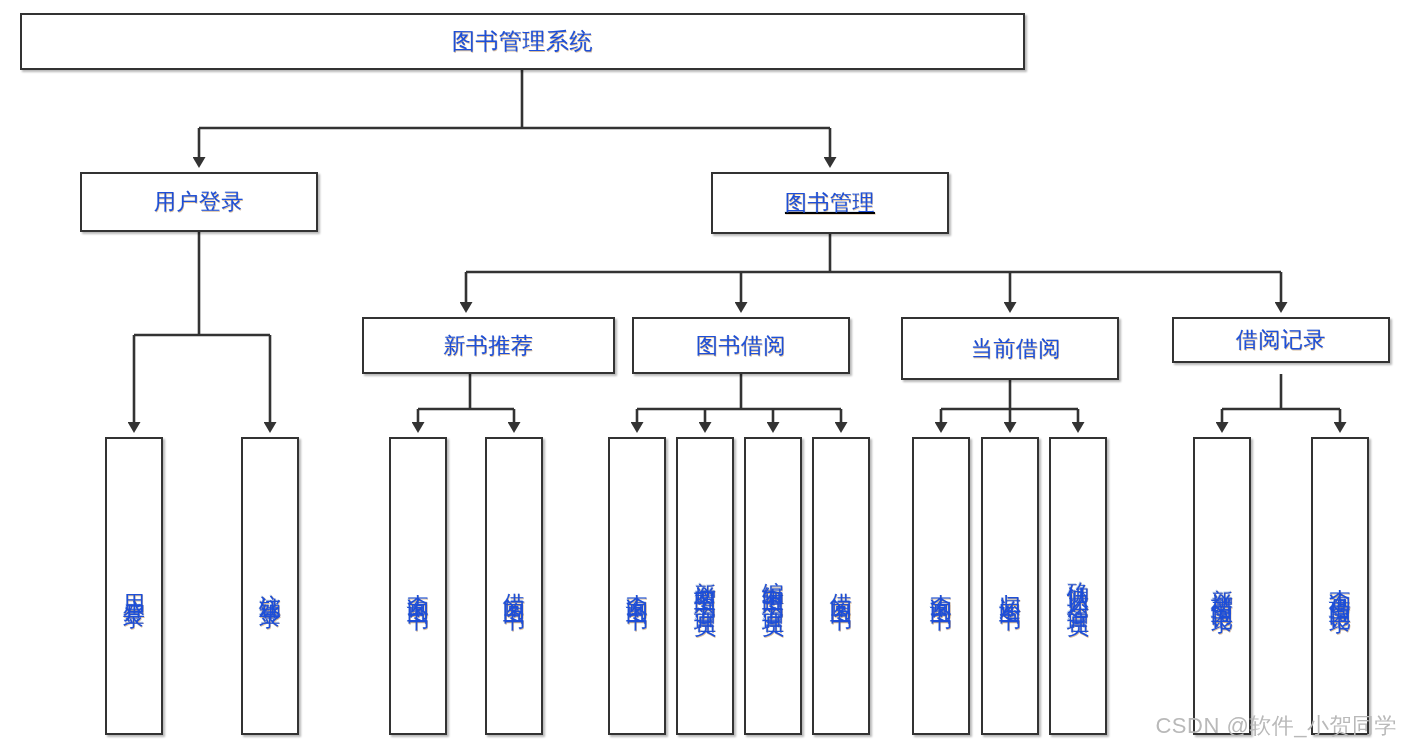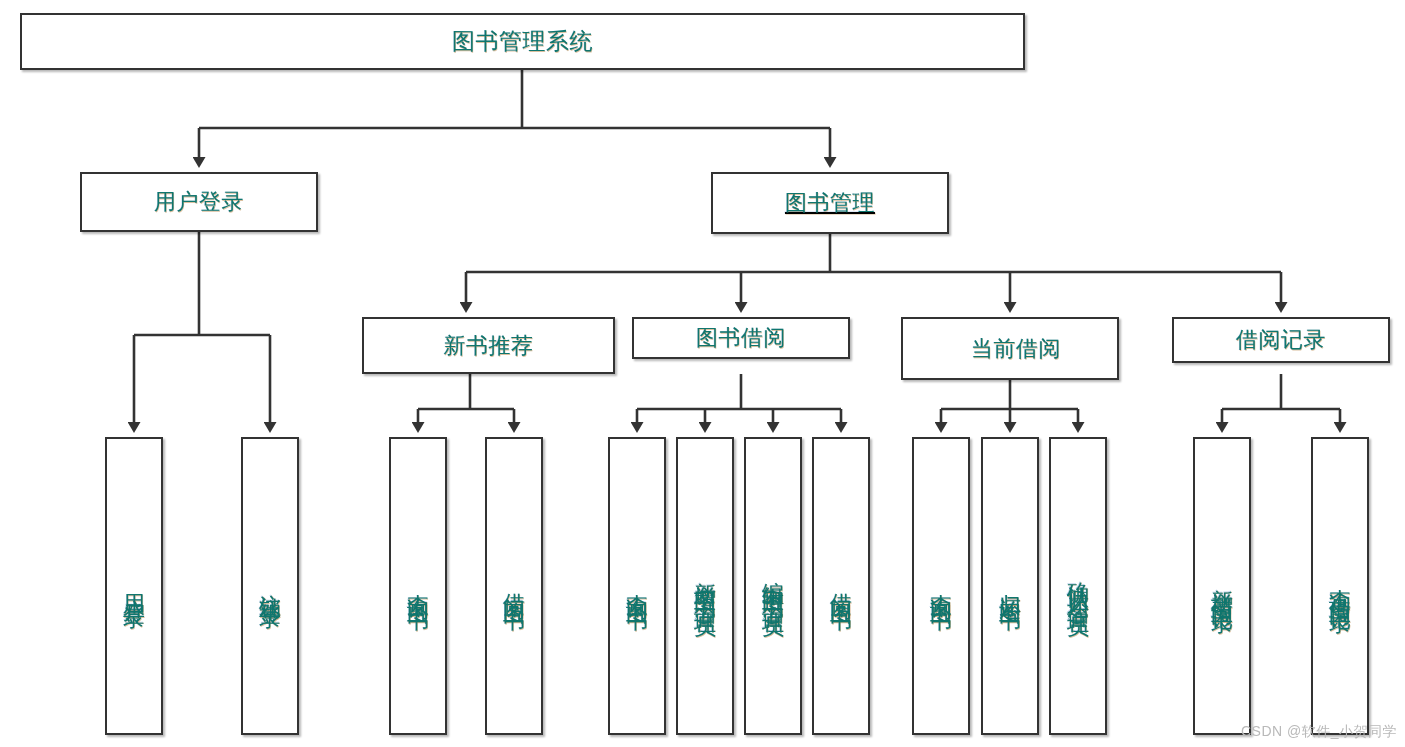--- a/index.html
+++ b/index.html
@@ -17,21 +17,21 @@
     box-sizing:border-box;
     background:#ffffff;
     border:2.5px solid #333333;
     box-shadow:2px 2px 2px rgba(0,0,0,0.28);
     display:flex;
     align-items:center;
     justify-content:center;
     overflow:hidden;
   }
   .node-label{
-    color:#0f766e;
+    color:#1d4ed8;
     font-size:22px;
     line-height:1.25;
     letter-spacing:0.5px;
     white-space:nowrap;
     text-shadow:0.6px 0.6px 0 rgba(190,140,80,0.55), -0.5px -0.5px 0 rgba(120,160,210,0.45);
   }
   .node-box.root .node-label{font-size:23px;}
   .node-box.leaf{
     align-items:center;
     justify-content:center;
@@ -41,21 +41,21 @@
     text-orientation:upright;
     white-space:nowrap;
     font-size:22px;
     letter-spacing:5px;
     line-height:1;
   }
   #watermark{
     position:absolute;
     right:8px;
     bottom:6px;
-    font-size:14px;
+    font-size:22px;
     color:#b9b9b9;
     white-space:nowrap;
     letter-spacing:0.5px;
     pointer-events:none;
   }
 </style>
 </head>
 <body>
 
 <div id="diagram-root">
@@ -117,21 +117,21 @@
   <div class="node-box" style="left:80px;top:172px;width:238px;height:60px;">
     <span class="node-label">用户登录</span>
   </div>
   <div class="node-box" style="left:711px;top:172px;width:238px;height:62px;text-decoration:underline;">
     <span class="node-label">图书管理</span>
   </div>
 
   <div class="node-box" style="left:362px;top:317px;width:253px;height:57px;">
     <span class="node-label">新书推荐</span>
   </div>
-  <div class="node-box" style="left:632px;top:317px;width:218px;height:42px;">
+  <div class="node-box" style="left:632px;top:317px;width:218px;height:57px;">
     <span class="node-label">图书借阅</span>
   </div>
   <div class="node-box" style="left:901px;top:317px;width:218px;height:63px;padding-left:12px;">
     <span class="node-label">当前借阅</span>
   </div>
   <div class="node-box" style="left:1172px;top:317px;width:218px;height:46px;">
     <span class="node-label">借阅记录</span>
   </div>
 
   <div class="node-box leaf" style="left:105px;top:437px;width:58px;height:298px;">

